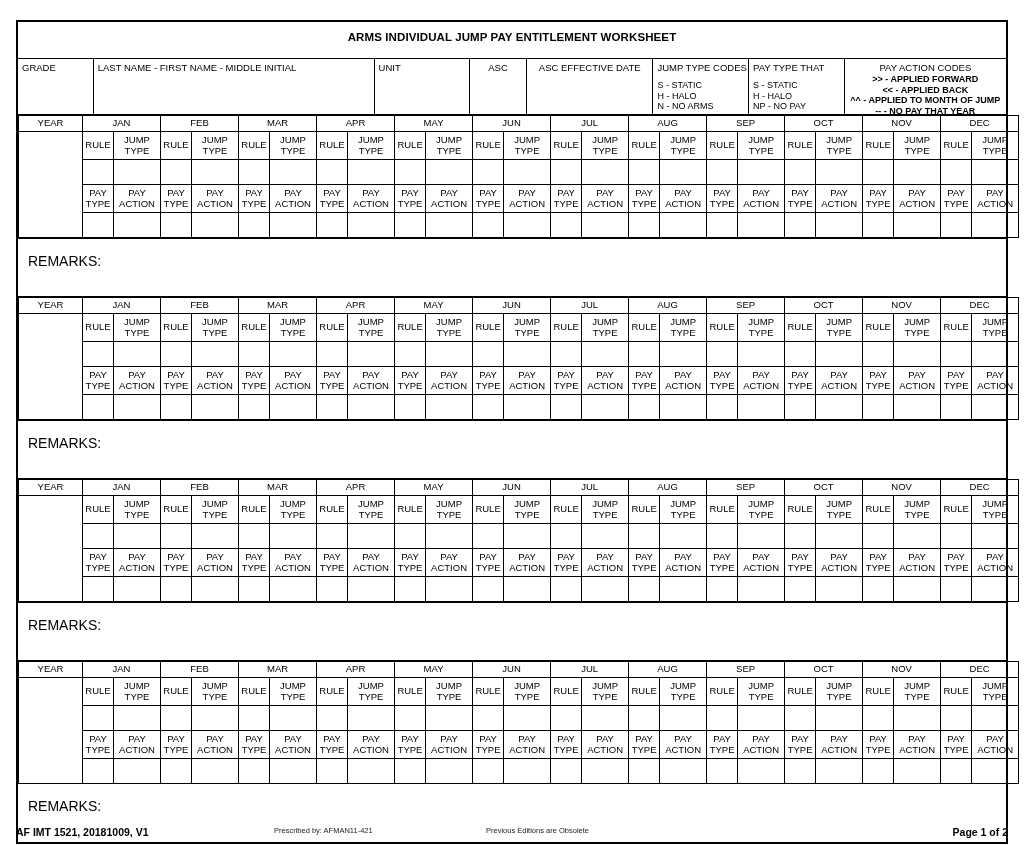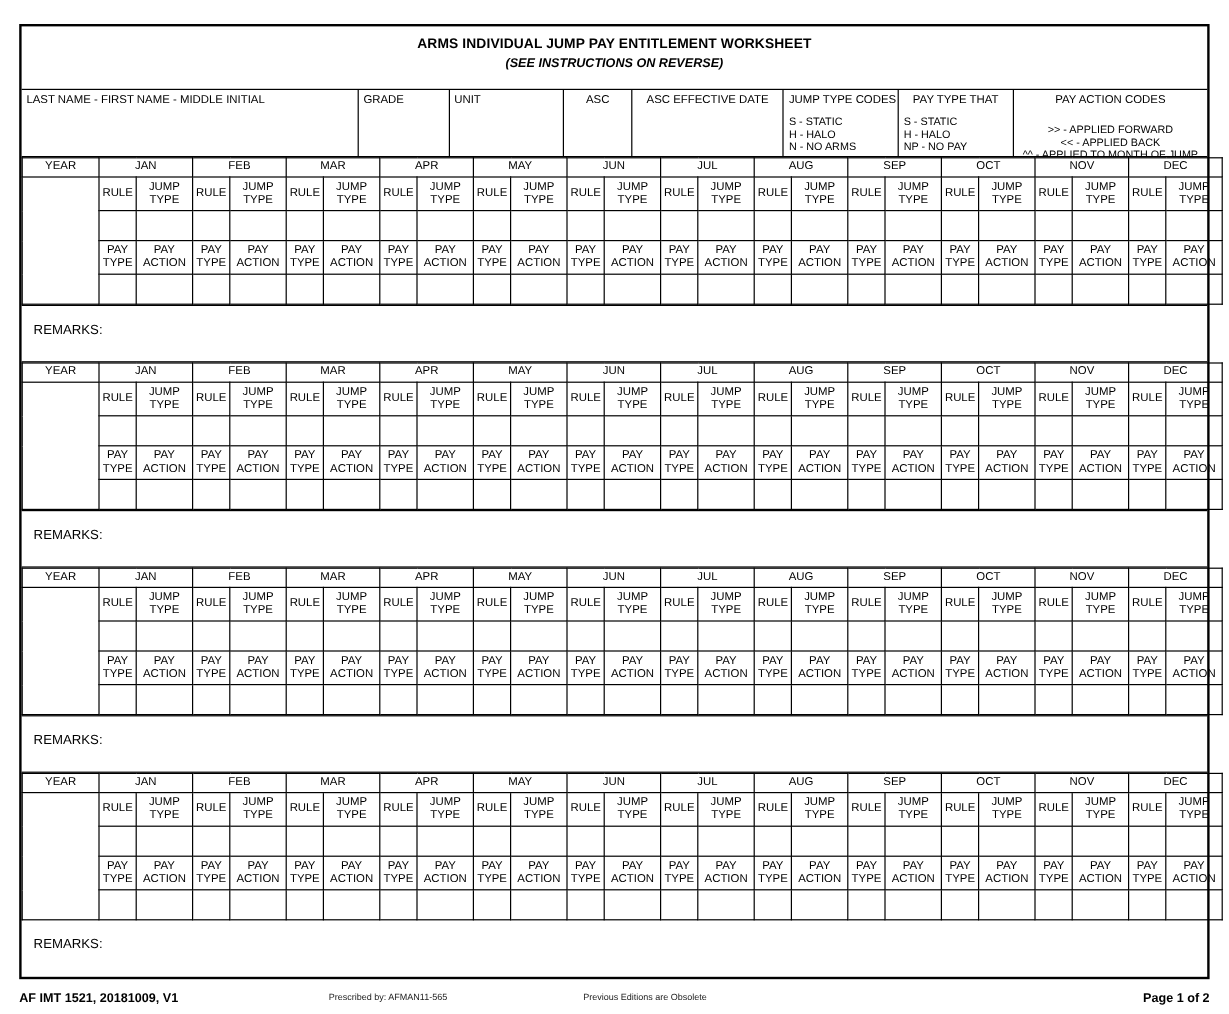--- a/index.html
+++ b/index.html
@@ -63,31 +63,30 @@
     font-size: 9.5px;
     line-height: 11px;
     white-space: nowrap;
   }
   .ident-label.center { text-align: center; }
 
   .codes-title {
     font-size: 9.5px;
     line-height: 11px;
     white-space: nowrap;
-    text-align: center;
   }
   .codes-body {
     font-size: 9px;
     line-height: 10.5px;
     margin-top: 7px;
   }
   .codes-body.center { text-align: center; }
   .codes-body div { white-space: nowrap; }
-  .pay-action-title { }
-  .pay-action-lines { margin-top: 14px; }
+  .pay-action-title { text-align: center; }
+  .pay-action-lines { margin-top: 1px; font-weight: bold; }
 
   
   .grid-block { border-bottom: 1px solid #000; }
   .grid-block.last-block { border-bottom: none; }
 
   table.month-grid {
     border-collapse: collapse;
     table-layout: fixed;
     width: 100%;
     font-size: 9.5px;
@@ -112,25 +111,25 @@
   td.year-cell {
     font-size: 9.5px;
   }
 
   td.month-name { font-size: 9.5px; }
   td.sub-label  { font-size: 9.5px; }
   .lbl-two { line-height: 10.5px; }
 
   
   .remarks {
-    height: 47px;
+    height: 58px;
     box-sizing: border-box;
     border-bottom: 1px solid #000;
     padding: 14px 0 0 10px;
-    font-size: 11px;
+    font-size: 14px;
   }
   .remarks.last-remarks { border-bottom: none; }
 
   
   #footer {
     position: absolute;
     left: 16px;
     top: 826px;
     width: 992px;
     height: 16px;
@@ -159,29 +158,28 @@
     font-weight: bold;
   }
 </style>
 </head>
 <body>
 
 <div id="form-root">
 
   <div class="title-block">
     <div class="title-main">ARMS INDIVIDUAL JUMP PAY ENTITLEMENT WORKSHEET</div>
-    <div class="title-sub">(SEE INSTRUCTIONS ON REVERSE)</div>
   </div>
 
   <div class="ident-row">
+    <div class="ident-cell" style="width:76px">
+      <div class="ident-label">GRADE</div>
+    </div>
     <div class="ident-cell" style="width:282px">
       <div class="ident-label">LAST NAME - FIRST NAME - MIDDLE INITIAL</div>
-    </div>
-    <div class="ident-cell" style="width:76px">
-      <div class="ident-label">GRADE</div>
     </div>
     <div class="ident-cell" style="width:96px">
       <div class="ident-label">UNIT</div>
     </div>
     <div class="ident-cell" style="width:57px">
       <div class="ident-label center">ASC</div>
     </div>
     <div class="ident-cell" style="width:127px">
       <div class="ident-label center">ASC EFFECTIVE DATE</div>
     </div>
@@ -1263,16 +1261,16 @@
           </tbody>
         </table>
       </div>
       <div class="remarks last-remarks"><span>REMARKS:</span></div>
     </div>
 
 </div>
 
 <div id="footer">
   <div class="ft-form">AF IMT 1521, 20181009, V1</div>
-  <div class="ft-prescribed">Prescribed by: AFMAN11-565</div>
+  <div class="ft-prescribed">Prescribed by: AFMAN11-421</div>
   <div class="ft-obsolete">Previous Editions are Obsolete</div>
   <div class="ft-page">Page 1 of 2</div>
 </div>
 
 </body></html>

